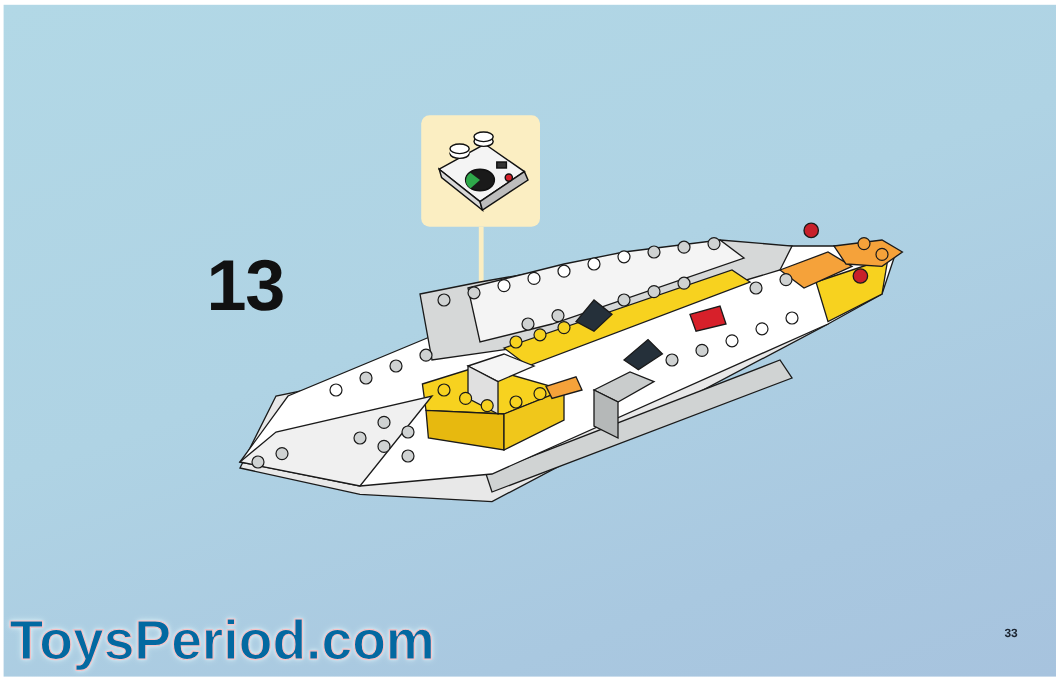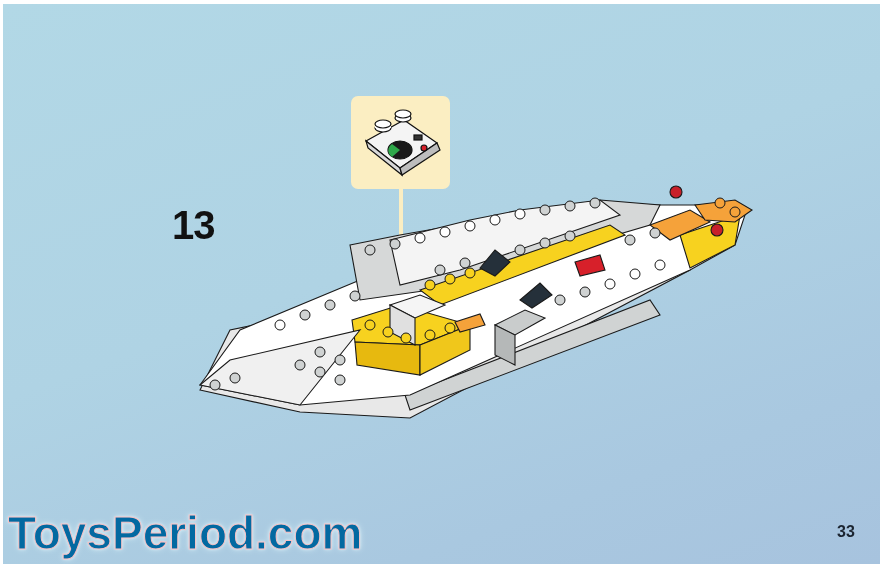--- a/index.html
+++ b/index.html
@@ -1,20 +1,20 @@
 <!DOCTYPE html>
 <html><head>
 <meta charset="utf-8">
 <style>
   html,body{margin:0;padding:0;}
   body{width:880px;height:564px;background:#ffffff;overflow:hidden;position:relative;font-family:"Liberation Sans",sans-serif;}
   .page{position:absolute;left:3px;top:4px;width:877px;height:560px;
     background:linear-gradient(160deg,#b2d8e6 0%,#afd3e4 45%,#a9c8e0 80%,#a7c3de 100%);}
-  .step{position:absolute;left:172px;top:203px;font-size:40px;font-weight:bold;color:#111;letter-spacing:-1px;}
-  .pageno{position:absolute;left:837px;top:523px;font-size:16px;font-weight:bold;color:#1b2430;}
+  .step{position:absolute;left:172px;top:203px;font-size:60px;font-weight:bold;color:#111;letter-spacing:-1px;}
+  .pageno{position:absolute;left:837px;top:523px;font-size:10px;font-weight:bold;color:#1b2430;}
   .watermark{position:absolute;left:8px;top:506px;font-size:46px;font-weight:bold;color:#0369a1;
     -webkit-text-stroke:1px #f6c3c6;text-shadow:0 0 6px #d6eef6,0 0 3px #e9f6fa;letter-spacing:0px;}
   .callout{position:absolute;left:351px;top:96px;width:99px;height:93px;background:#fbeec2;border-radius:7px;}
   .leader{position:absolute;left:399px;top:189px;width:4px;height:115px;background:#fbeec2;}
   svg{position:absolute;left:0;top:0;}
 </style>
 </head>
 <body>
 
 <div class="page"></div>

